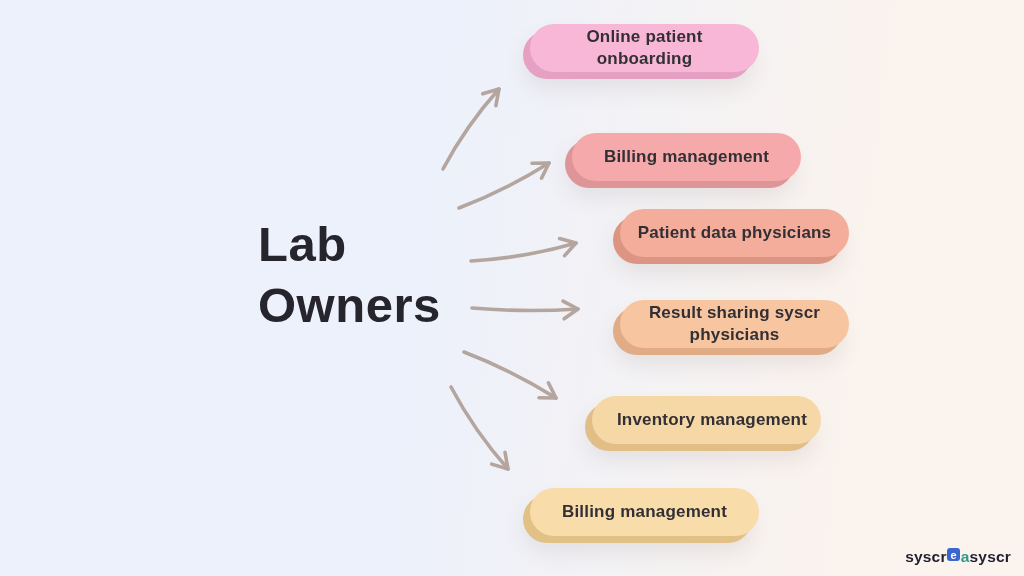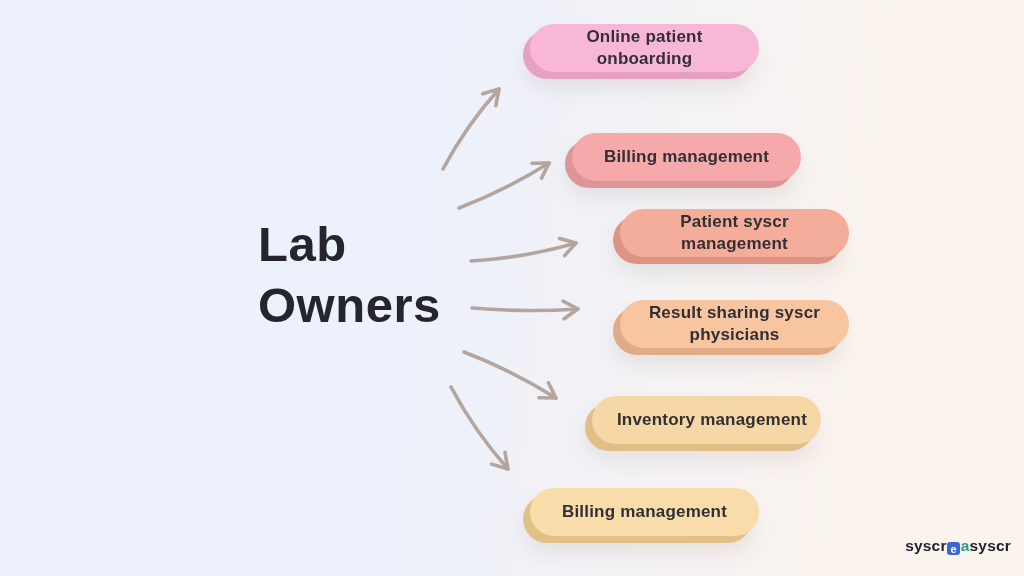--- a/index.html
+++ b/index.html
@@ -43,27 +43,27 @@
   }
   .pill .pill-label{
     font-size:17px;
     font-weight:700;
     line-height:22px;
     letter-spacing:.2px;
     color:#322f35;
   }
   .logo{
     position:absolute;
-    right:13px;bottom:21px;
+    right:13px;bottom:10px;
     font-size:15.5px;
     font-weight:700;
     letter-spacing:.2px;
     color:#201f2d;
     display:flex;
-    align-items:flex-end;
+    align-items:flex-start;
   }
   .logo .logo-e{
     display:inline-flex;
     align-items:center;
     justify-content:center;
     width:13px;height:13px;
     border-radius:3px;
     margin:0 .5px;
     font-size:11px;
     font-weight:700;
@@ -107,21 +107,21 @@
       </g>
     </svg>
 
   <div class="pill" style="left: 530px; top: 24px; background: rgb(248, 183, 215); box-shadow: rgb(229, 160, 195) -7px 7px 0px, rgba(90, 70, 60, 0.1) -6px 16px 22px;">
     <span class="pill-label">Online patient onboarding</span>
   </div>
   <div class="pill" style="left: 572px; top: 113px; background: rgb(245, 169, 170); box-shadow: rgb(222, 149, 152) -7px 7px 0px, rgba(90, 70, 60, 0.1) -6px 16px 22px; margin-top: 20px;">
     <span class="pill-label">Billing management</span>
   </div>
   <div class="pill" style="left: 620px; top: 209px; background: rgb(244, 173, 155); box-shadow: rgb(221, 149, 131) -7px 7px 0px, rgba(90, 70, 60, 0.1) -6px 16px 22px;">
-    <span class="pill-label">Patient syscr management</span>
+    <span class="pill-label">Patient data physicians</span>
   </div>
   <div class="pill" style="left: 620px; top: 300px; background: rgb(247, 197, 160); box-shadow: rgb(225, 171, 133) -7px 7px 0px, rgba(90, 70, 60, 0.1) -6px 16px 22px;">
     <span class="pill-label">Result sharing syscr physicians</span>
   </div>
   <div class="pill" style="left: 592px; top: 396px; background: rgb(246, 215, 166); box-shadow: rgb(226, 190, 135) -7px 7px 0px, rgba(90, 70, 60, 0.1) -6px 16px 22px; justify-content: flex-end;">
     <span class="pill-label">Inventory management</span>
   </div>
   <div class="pill" style="left: 530px; top: 488px; background: rgb(248, 220, 170); box-shadow: rgb(226, 193, 135) -7px 7px 0px, rgba(90, 70, 60, 0.1) -6px 16px 22px;">
     <span class="pill-label">Billing management</span>
   </div>

